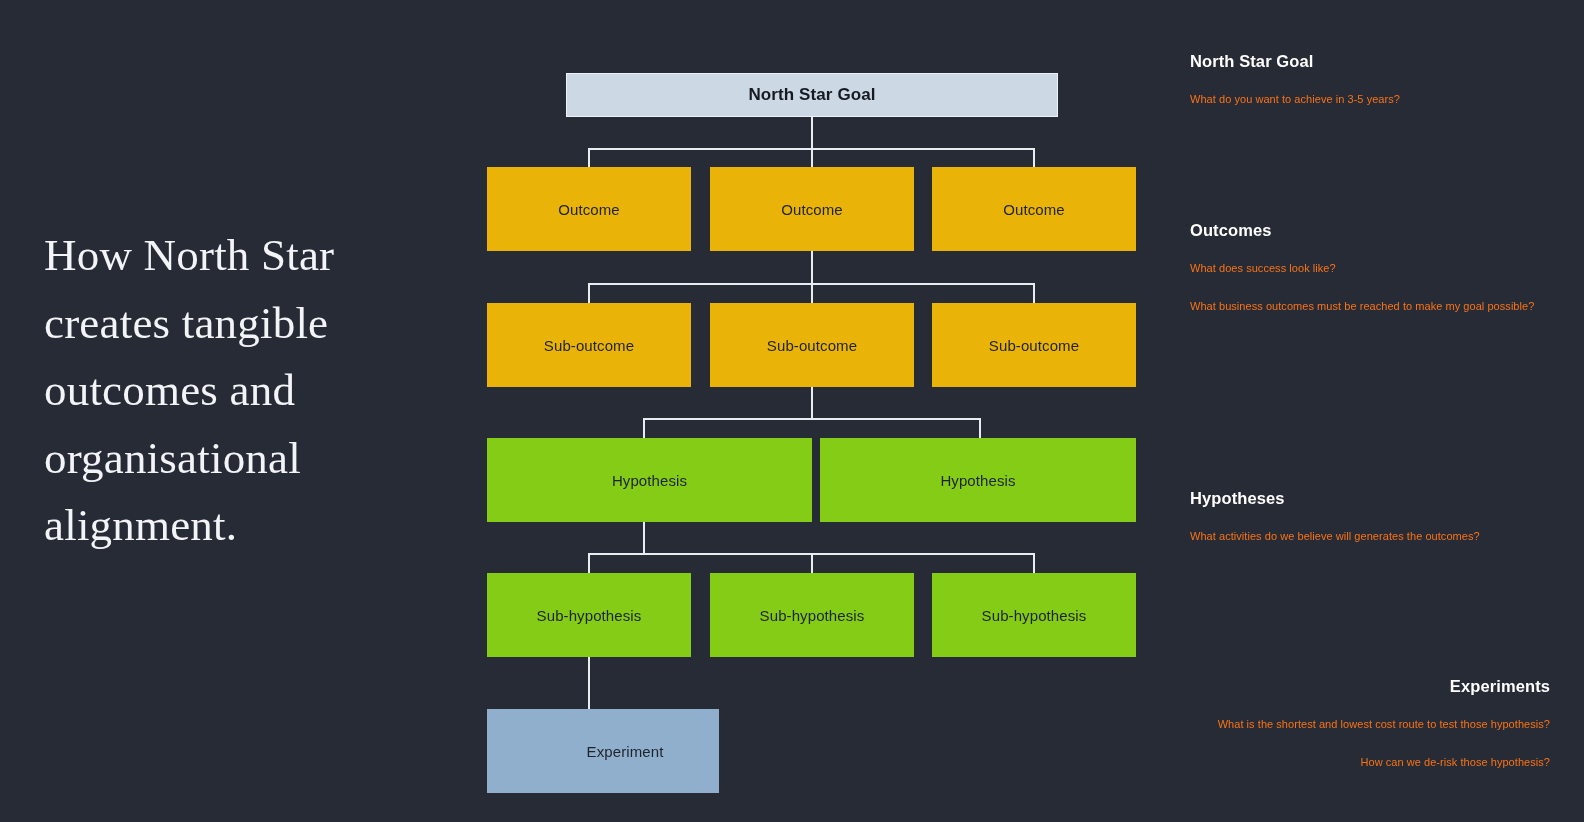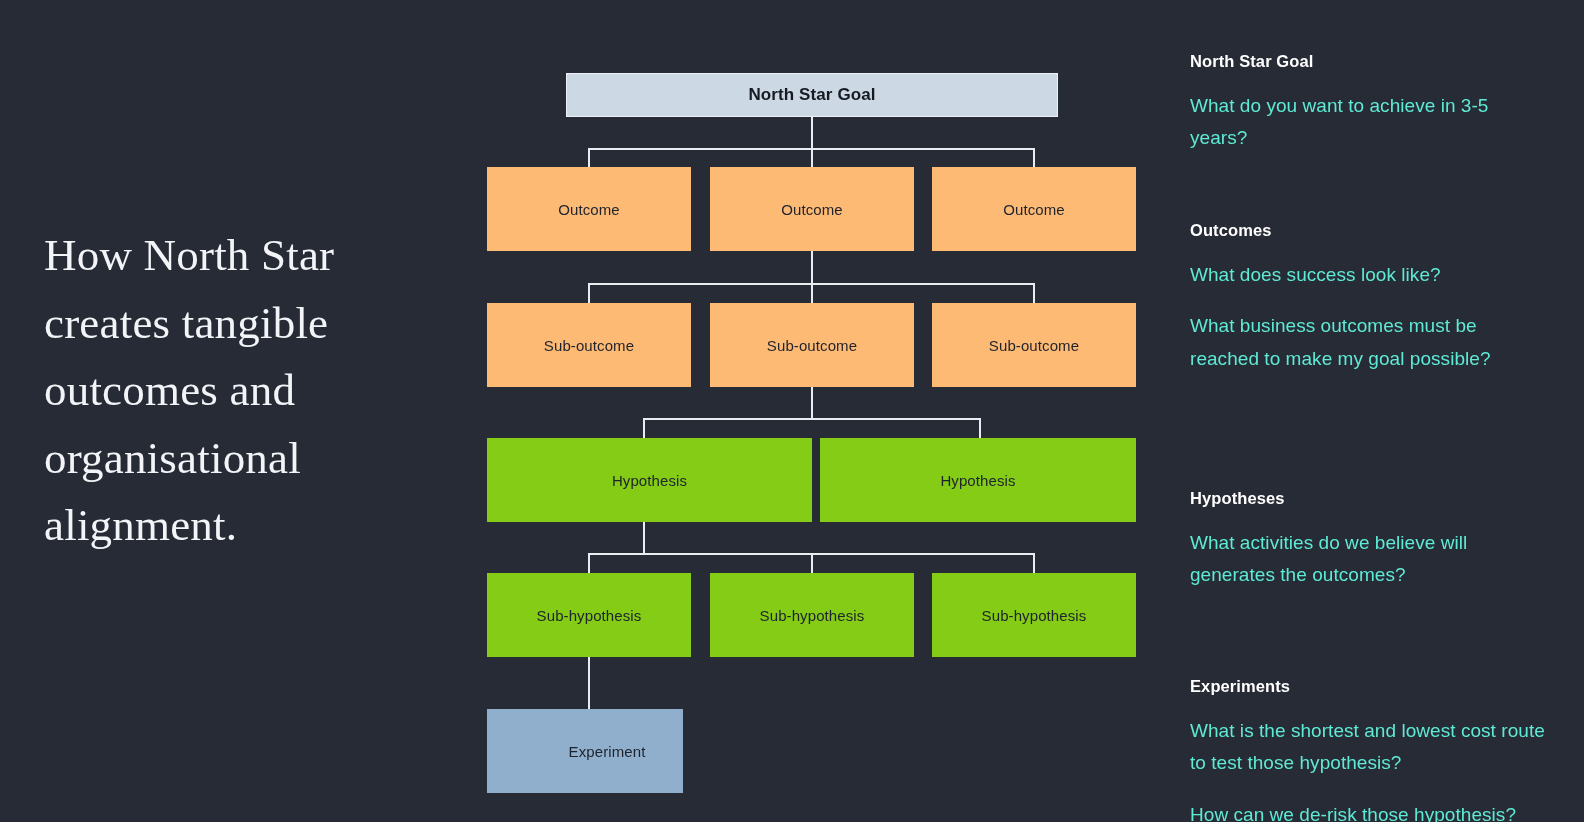--- a/index.html
+++ b/index.html
@@ -49,21 +49,21 @@
     font-weight: 400;
     letter-spacing: 0.1px;
   }
   .node.root {
     background: #ccd8e4;
     border: 1px solid #eef2f6;
     font-weight: 700;
     font-size: 17px;
     color: #161a22;
   }
-  .node.lvl-outcome { background: #fdba74; }
+  .node.lvl-outcome { background: #eab308; }
   .node.lvl-hypo    { background: #84cc16; }
   .node.lvl-exp     { background: #8fafcd; }
 
   
   .conn {
     position: absolute;
     background: #e9edf2;
   }
   .conn.v { width: 2px; }
   .conn.h { height: 2px; }
@@ -78,31 +78,31 @@
   }
   .legend-block { position: absolute; width: 360px; }
   .legend-title {
     font-size: 16.5px;
     font-weight: 700;
     color: #ffffff;
     margin: 0 0 4px 0;
     letter-spacing: 0.1px;
   }
   .legend-line {
-    font-size: 19px;
+    font-size: 11px;
     font-weight: 400;
-    color: #5eead4;
+    color: #f97316;
     line-height: 1.70;
     letter-spacing: 0.05px;
     margin-top: 19px;
   }
   .lb-goal  { top: 52px; }
   .lb-out   { top: 221px; }
   .lb-hyp   { top: 489px; }
-  .lb-exp   { top: 677px; }
+  .lb-exp   { top: 677px; text-align: right; }
 </style>
 </head>
 <body>
 
 <div class="headline">How North Star creates tangible outcomes and organisational alignment.</div>
 
 <div class="diagram">
 
   <div class="node root" style="left:566px; top:73px; width:492px; height:44px;">
     <span>North Star Goal</span>
@@ -163,21 +163,21 @@
   </div>
   <div class="node lvl-hypo" style="left:710px; top:573px; width:204px; height:84px;">
     <span>Sub-hypothesis</span>
   </div>
   <div class="node lvl-hypo" style="left:932px; top:573px; width:204px; height:84px;">
     <span>Sub-hypothesis</span>
   </div>
 
   <div class="conn v" style="left:588px; top:657px; height:52px;"></div>
 
-  <div class="node lvl-exp" style="left:487px; top:709px; width:196px; height:84px;padding-left:44px;">
+  <div class="node lvl-exp" style="left:487px; top:709px; width:232px; height:84px;padding-left:44px;">
     <span>Experiment</span>
   </div>
 
 </div>
 
 <div class="legend">
 
   <div class="legend-block lb-goal">
     <div class="legend-title">North Star Goal</div>
     <div class="legend-line">What do you want to achieve in 3-5 years?</div>

